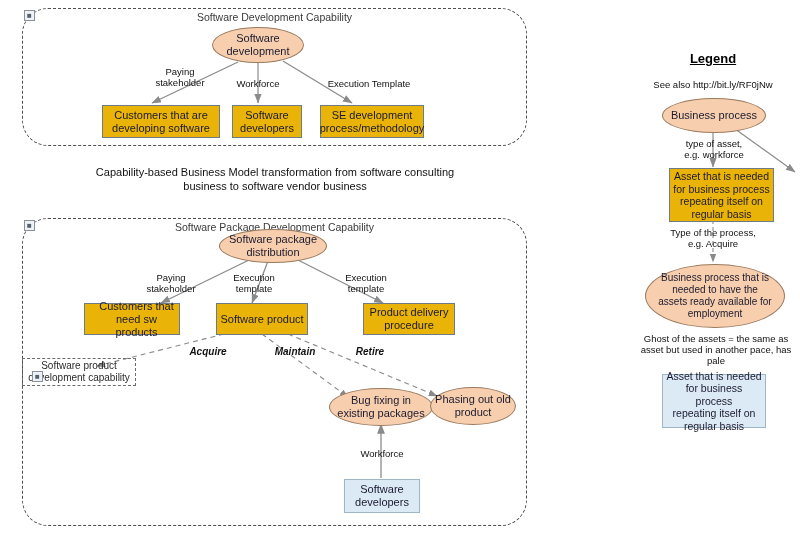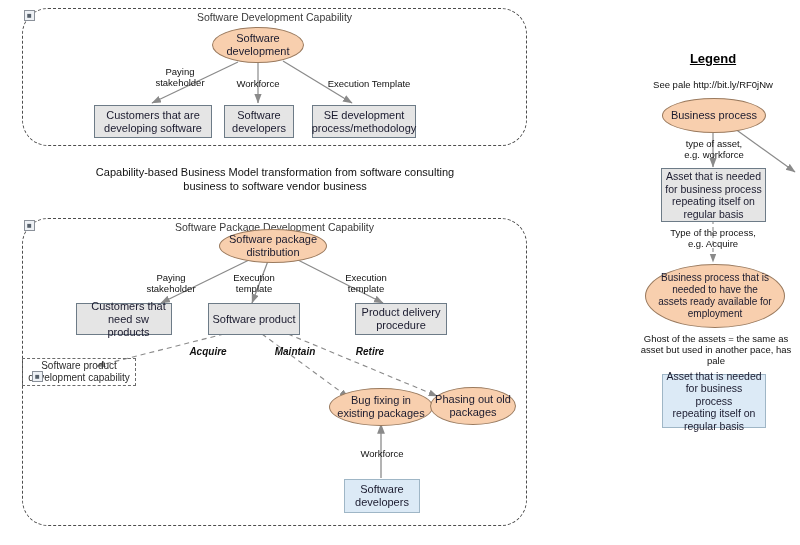--- a/index.html
+++ b/index.html
@@ -64,22 +64,23 @@
     box-sizing: border-box;
     display: flex;
     align-items: center;
     justify-content: center;
     text-align: center;
     font-size: 11px;
     line-height: 13px;
     color: #1a1a2e;
   }
   .node.box {
-    background: #e5e5e5;
+    background: #eab308;
     border: 1.3px solid #6d7b87;
+    margin-left: 8px;
   }
   .node.box-ghost {
     background: #dceaf6;
     border: 1px solid #9fb6c6;
   }
   .node.ellipse {
     background: #f8cfae;
     border: 1.3px solid #9a7a5e;
     border-radius: 50%;
   }
@@ -242,33 +243,33 @@
   <div class="subcap" style="left:22px; top:358px; width:114px; height:28px; white-space:pre-line;">Software product
 development capability</div>
   <div class="cap-icon" style="left:32px; top:371px;">■</div>
 
   <div class="node ellipse" style="left:329px; top:388px; width:104px; height:38px;">
     <span class="label" style="white-space:pre-line;">Bug fixing in
 existing packages</span>
   </div>
   <div class="node ellipse" style="left:430px; top:387px; width:86px; height:38px;">
     <span class="label" style="white-space:pre-line;">Phasing out old
-packages</span>
+product</span>
   </div>
 
   <div class="edge-label" style="left:350px; top:448px; width:64px;">Workforce</div>
 
   <div class="node box-ghost" style="left:344px; top:479px; width:76px; height:34px;">
     <span class="label" style="white-space:pre-line;">Software
 developers</span>
   </div>
 
   <div class="legend-title" style="left:650px; top:51px; width:126px;">Legend</div>
 
-  <div class="legend-note" style="left:638px; top:79px; width:150px;">See pale http://bit.ly/RF0jNw</div>
+  <div class="legend-note" style="left:638px; top:79px; width:150px;">See also http://bit.ly/RF0jNw</div>
 
   <div class="node ellipse" style="left:662px; top:98px; width:104px; height:35px;">
     <span class="label" style="white-space:pre-line;">Business process</span>
   </div>
 
   <div class="legend-note" style="left:658px; top:138px; width:112px;">type of asset,
 e.g. workforce</div>
 
   <div class="node box" style="left:661px; top:168px; width:105px; height:54px; font-size:10.5px; line-height:12.5px;">
     <span class="label" style="white-space:pre-line;">Asset that is needed

